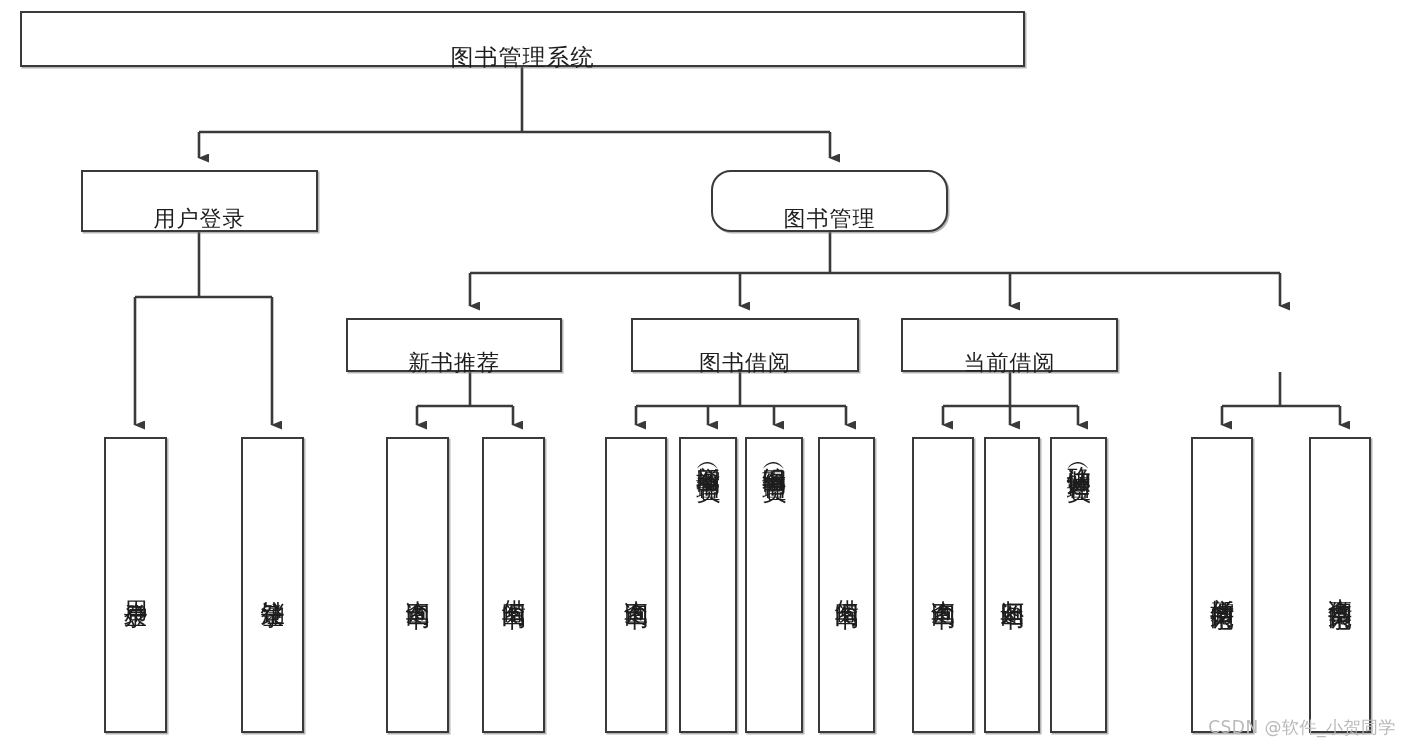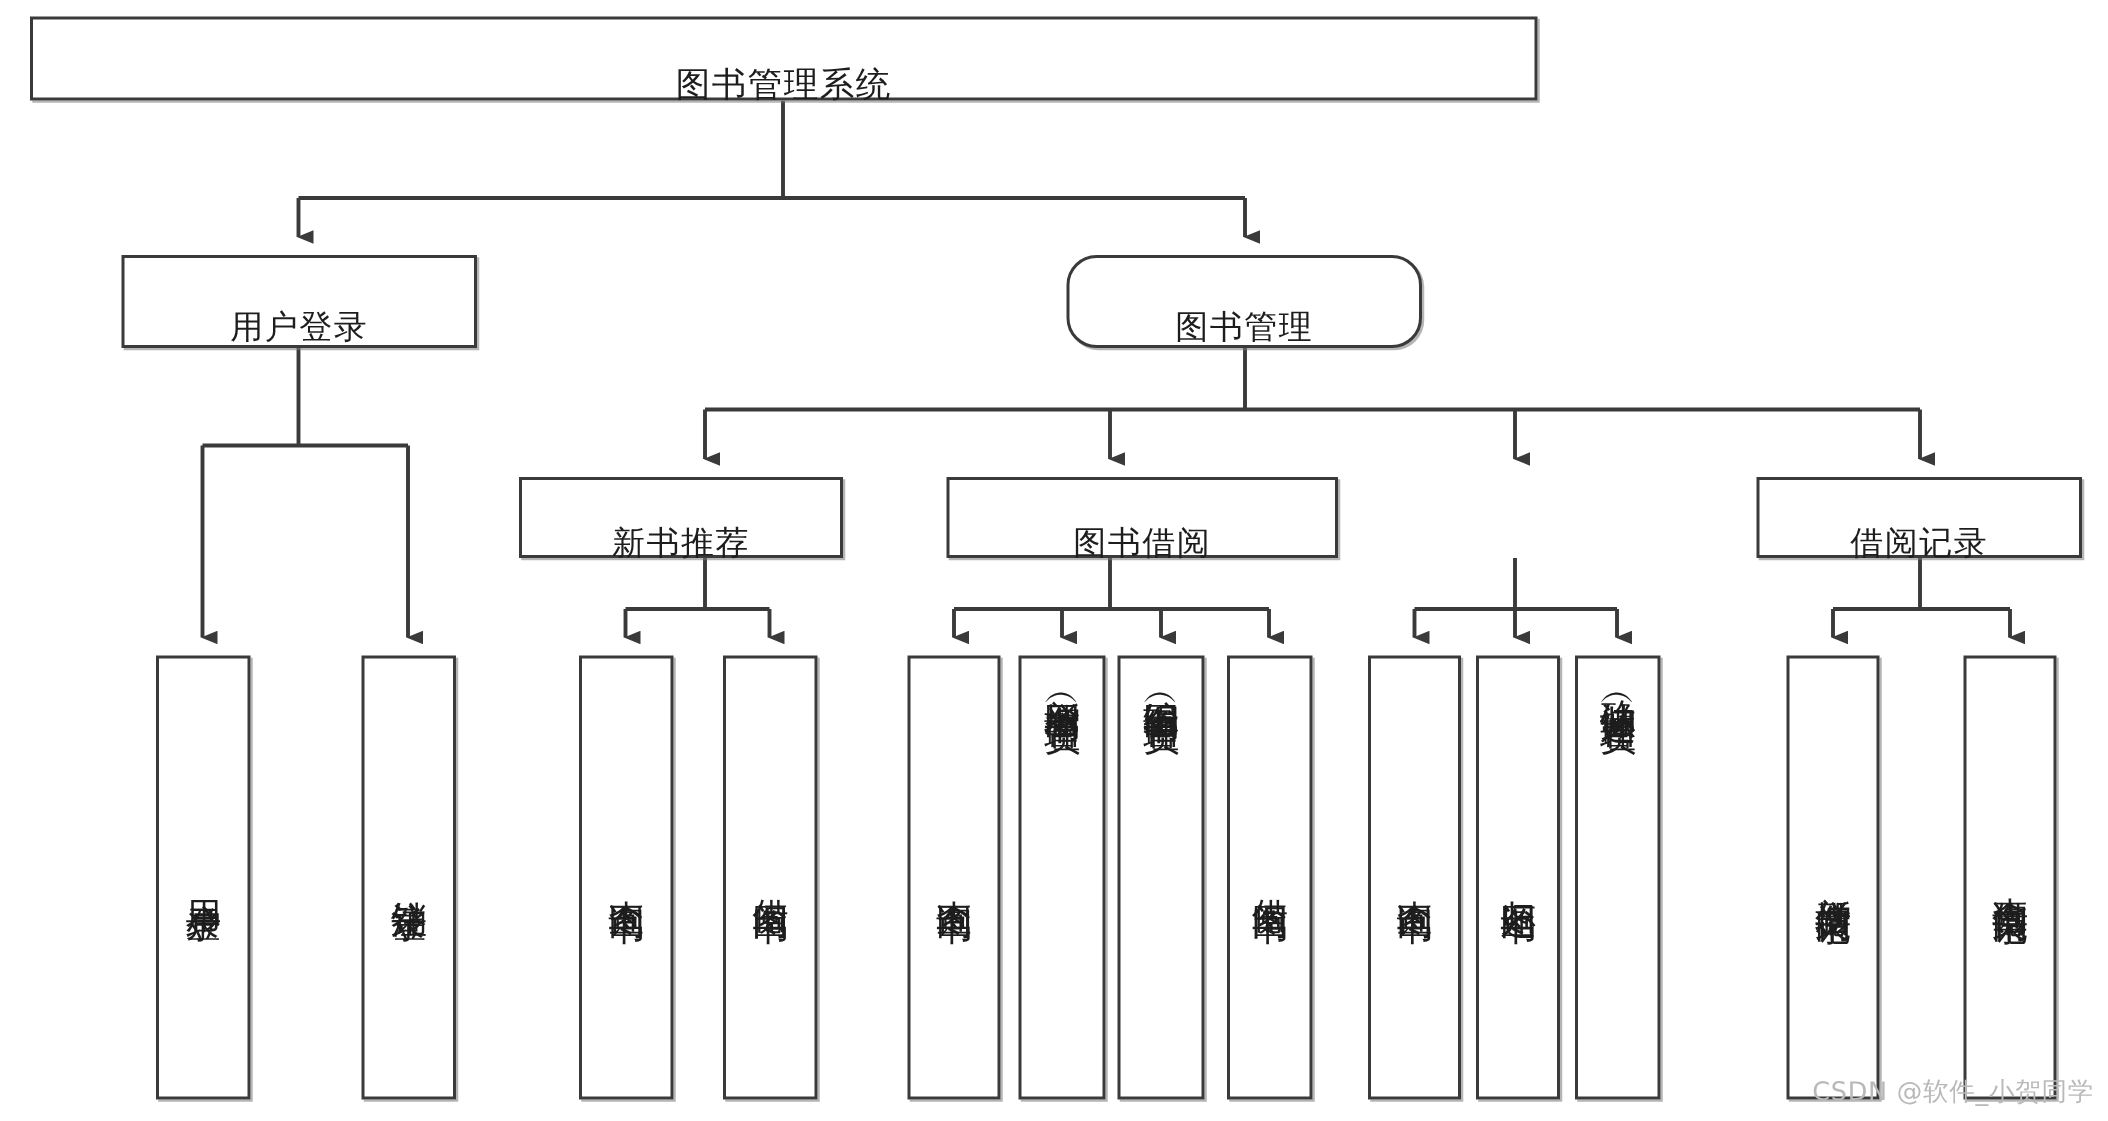--- a/index.html
+++ b/index.html
@@ -146,28 +146,28 @@
   </div>
 
   <div class="node horizontal" style="left:711px; top:170px; width:237px; height:62px;border-radius:20px;">
     <span class="node-label">图书管理</span>
   </div>
 
   <div class="node horizontal" style="left:346px; top:318px; width:216px; height:54px;">
     <span class="node-label">新书推荐</span>
   </div>
 
-  <div class="node horizontal" style="left:631px; top:318px; width:261px; height:54px;">
+  <div class="node horizontal" style="left:631px; top:318px; width:228px; height:54px;">
     <span class="node-label">图书借阅</span>
   </div>
 
-
-  <div class="node horizontal" style="left:1171px; top:318px; width:217px; height:54px;">
-    <span class="node-label">借阅记录</span>
-  </div>
+  <div class="node horizontal" style="left:901px; top:318px; width:217px; height:54px;">
+    <span class="node-label">当前借阅</span>
+  </div>
+
 
   <div class="node vertical centered" style="left:104px; top:437px; width:63px; height:296px;">
     <span class="node-label">用户登录</span>
   </div>
 
   <div class="node vertical centered" style="left:241px; top:437px; width:63px; height:296px;">
     <span class="node-label">注销登录</span>
   </div>
 
   <div class="node vertical centered" style="left:386px; top:437px; width:63px; height:296px;">

